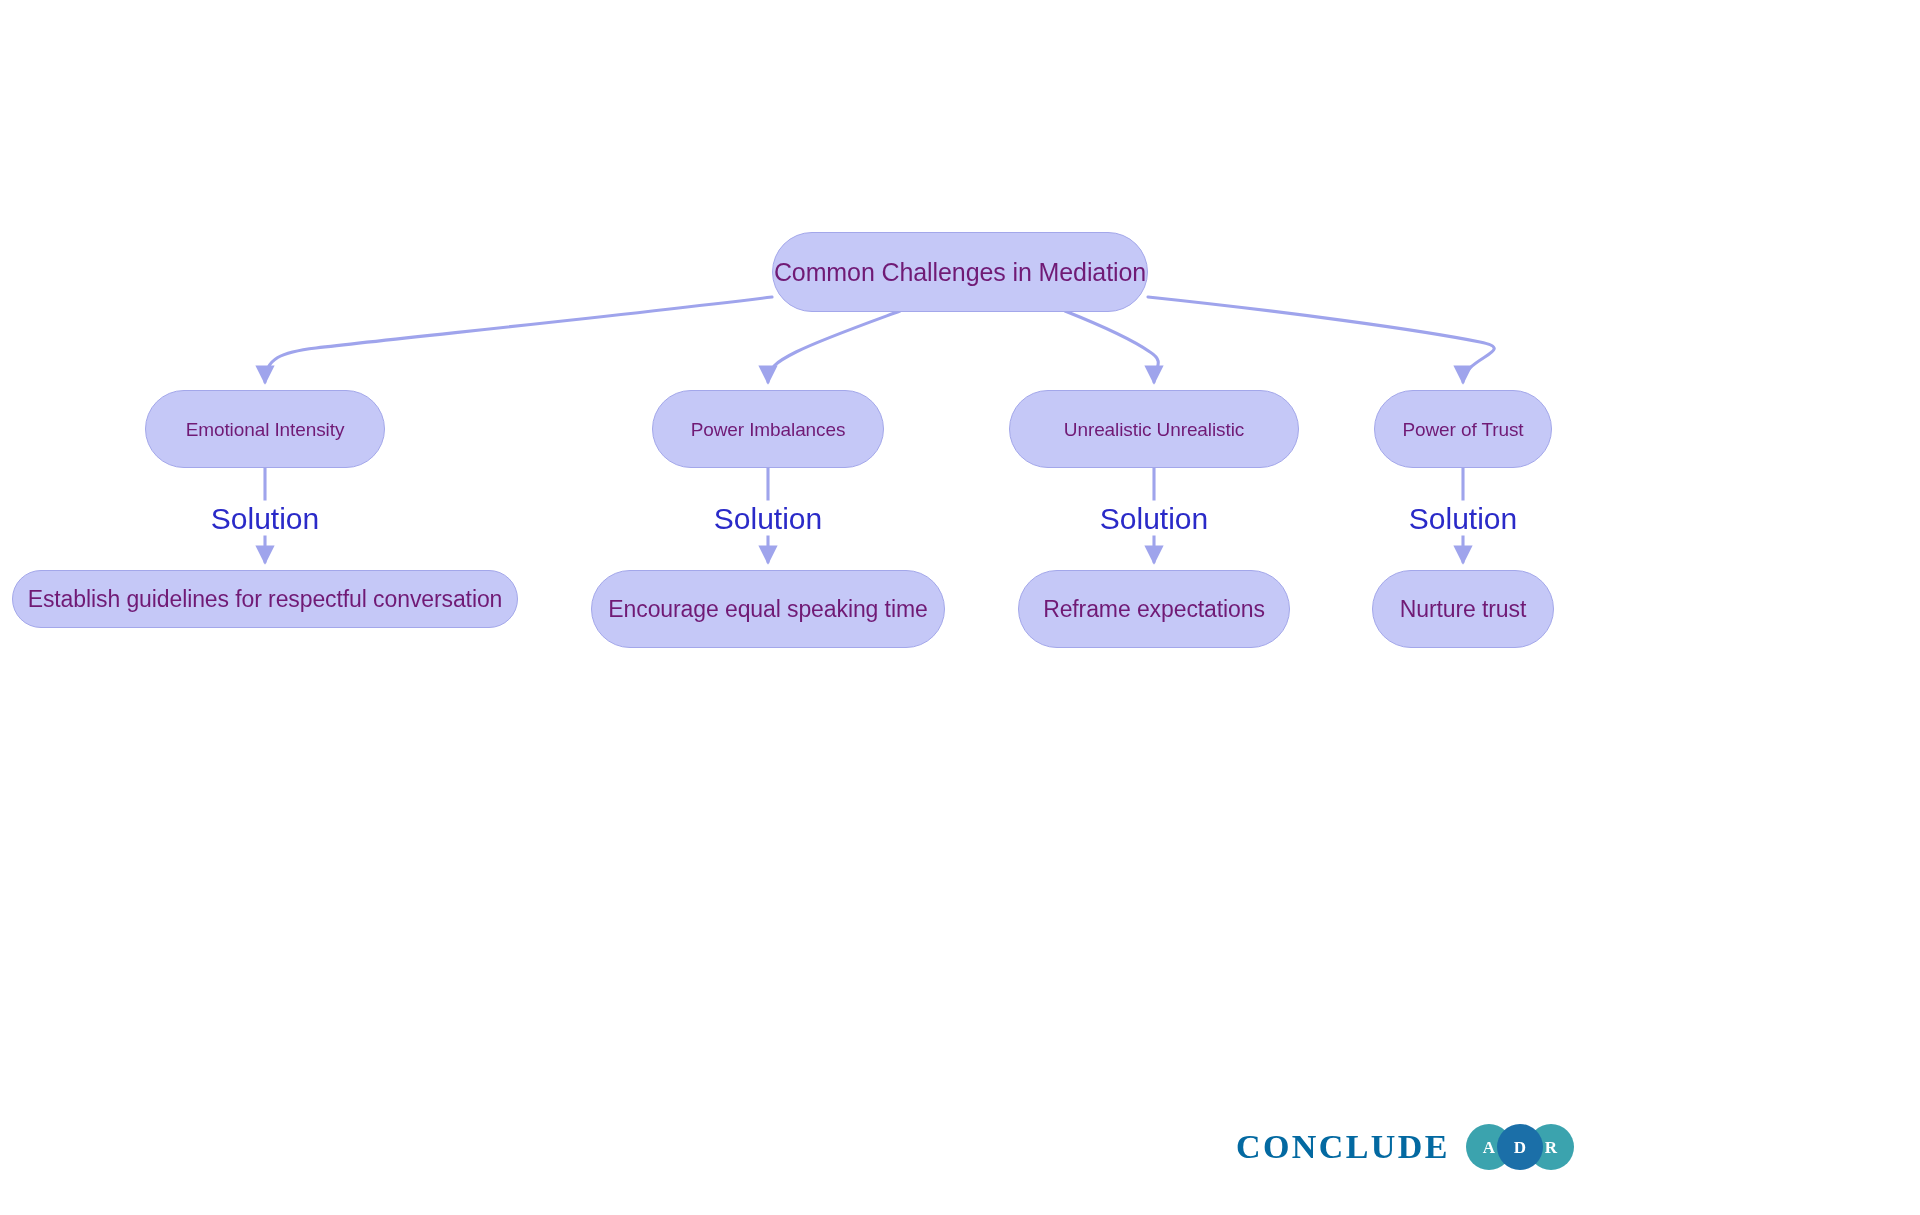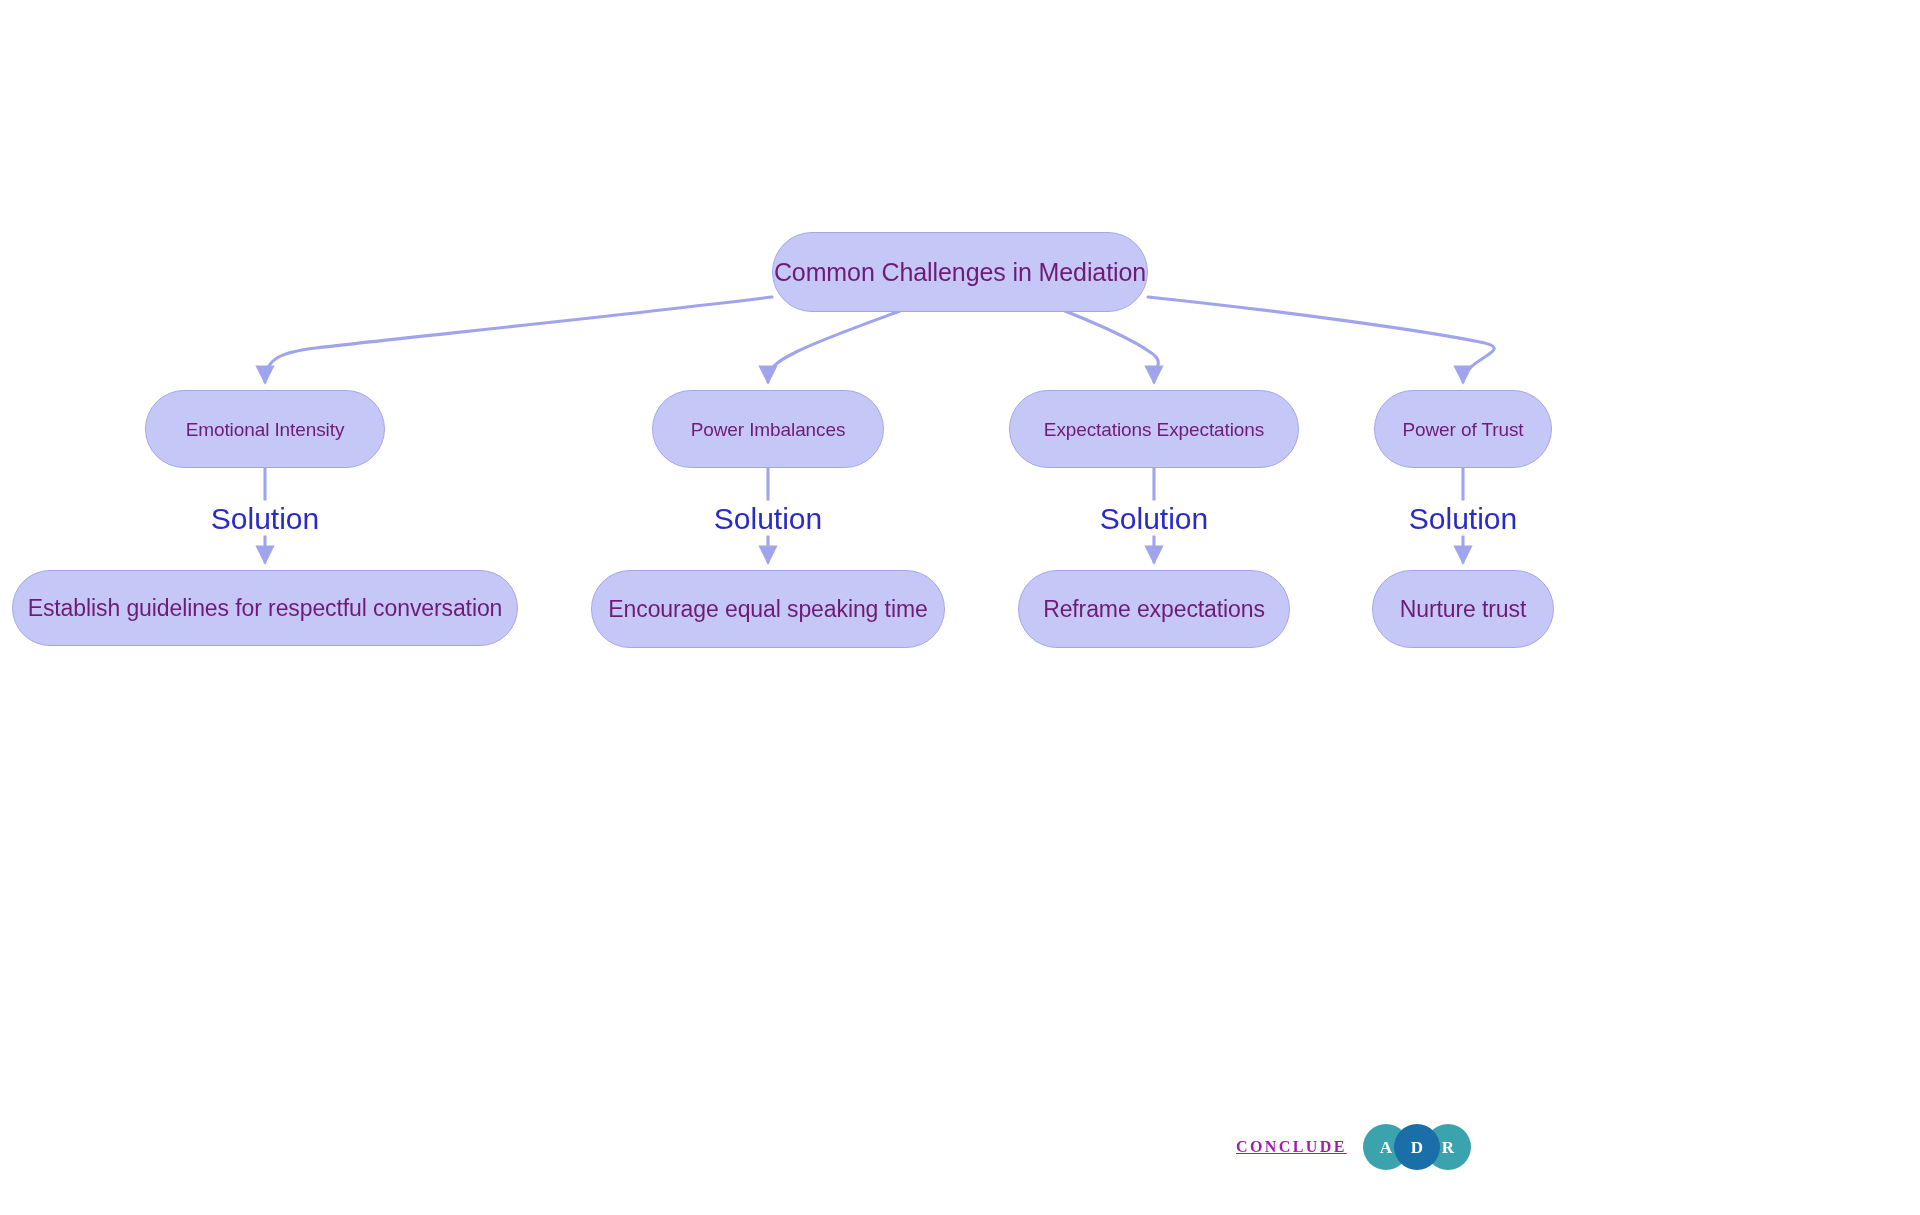--- a/index.html
+++ b/index.html
@@ -75,27 +75,26 @@
     left: 1236px;
     top: 1122px;
     width: 260px;
     height: 50px;
     display: flex;
     align-items: center;
     gap: 0px;
   }
   #logo-word {
     font-family: "Liberation Serif", "DejaVu Serif", serif;
-    font-size: 16px;
+    font-size: 34px;
     font-weight: 700;
-    color: #a21caf;
+    color: #0369a1;
     letter-spacing: 2.4px;
     line-height: 1;
     white-space: nowrap;
-    text-decoration: underline;
   }
   #logo-marks {
     position: relative;
     width: 108px;
     height: 46px;
     margin-left: 16px;
   }
   .logo-circle {
     position: absolute;
     top: 0;
@@ -150,36 +149,36 @@
 
   <div class="node challenge" style="left:145px; top:390px; width:240px; height:78px;">
     <span class="node-label">Emotional Intensity</span>
   </div>
 
   <div class="node challenge" style="left:652px; top:390px; width:232px; height:78px;">
     <span class="node-label">Power Imbalances</span>
   </div>
 
   <div class="node challenge" style="left:1009px; top:390px; width:290px; height:78px;">
-    <span class="node-label">Expectations Expectations</span>
+    <span class="node-label">Unrealistic Unrealistic</span>
   </div>
 
   <div class="node challenge" style="left:1374px; top:390px; width:178px; height:78px;">
     <span class="node-label">Power of Trust</span>
   </div>
 
   <div class="edge-label" style="left:265px; top:518px;">Solution</div>
 
   <div class="edge-label" style="left:768px; top:518px;">Solution</div>
 
   <div class="edge-label" style="left:1154px; top:518px;">Solution</div>
 
   <div class="edge-label" style="left:1463px; top:518px;">Solution</div>
 
-  <div class="node solution-node" style="left:12px; top:570px; width:506px; height:76px;">
+  <div class="node solution-node" style="left:12px; top:570px; width:506px; height:58px;">
     <span class="node-label">Establish guidelines for respectful conversation</span>
   </div>
 
   <div class="node solution-node" style="left:591px; top:570px; width:354px; height:78px;">
     <span class="node-label">Encourage equal speaking time</span>
   </div>
 
   <div class="node solution-node" style="left:1018px; top:570px; width:272px; height:78px;">
     <span class="node-label">Reframe expectations</span>
   </div>

